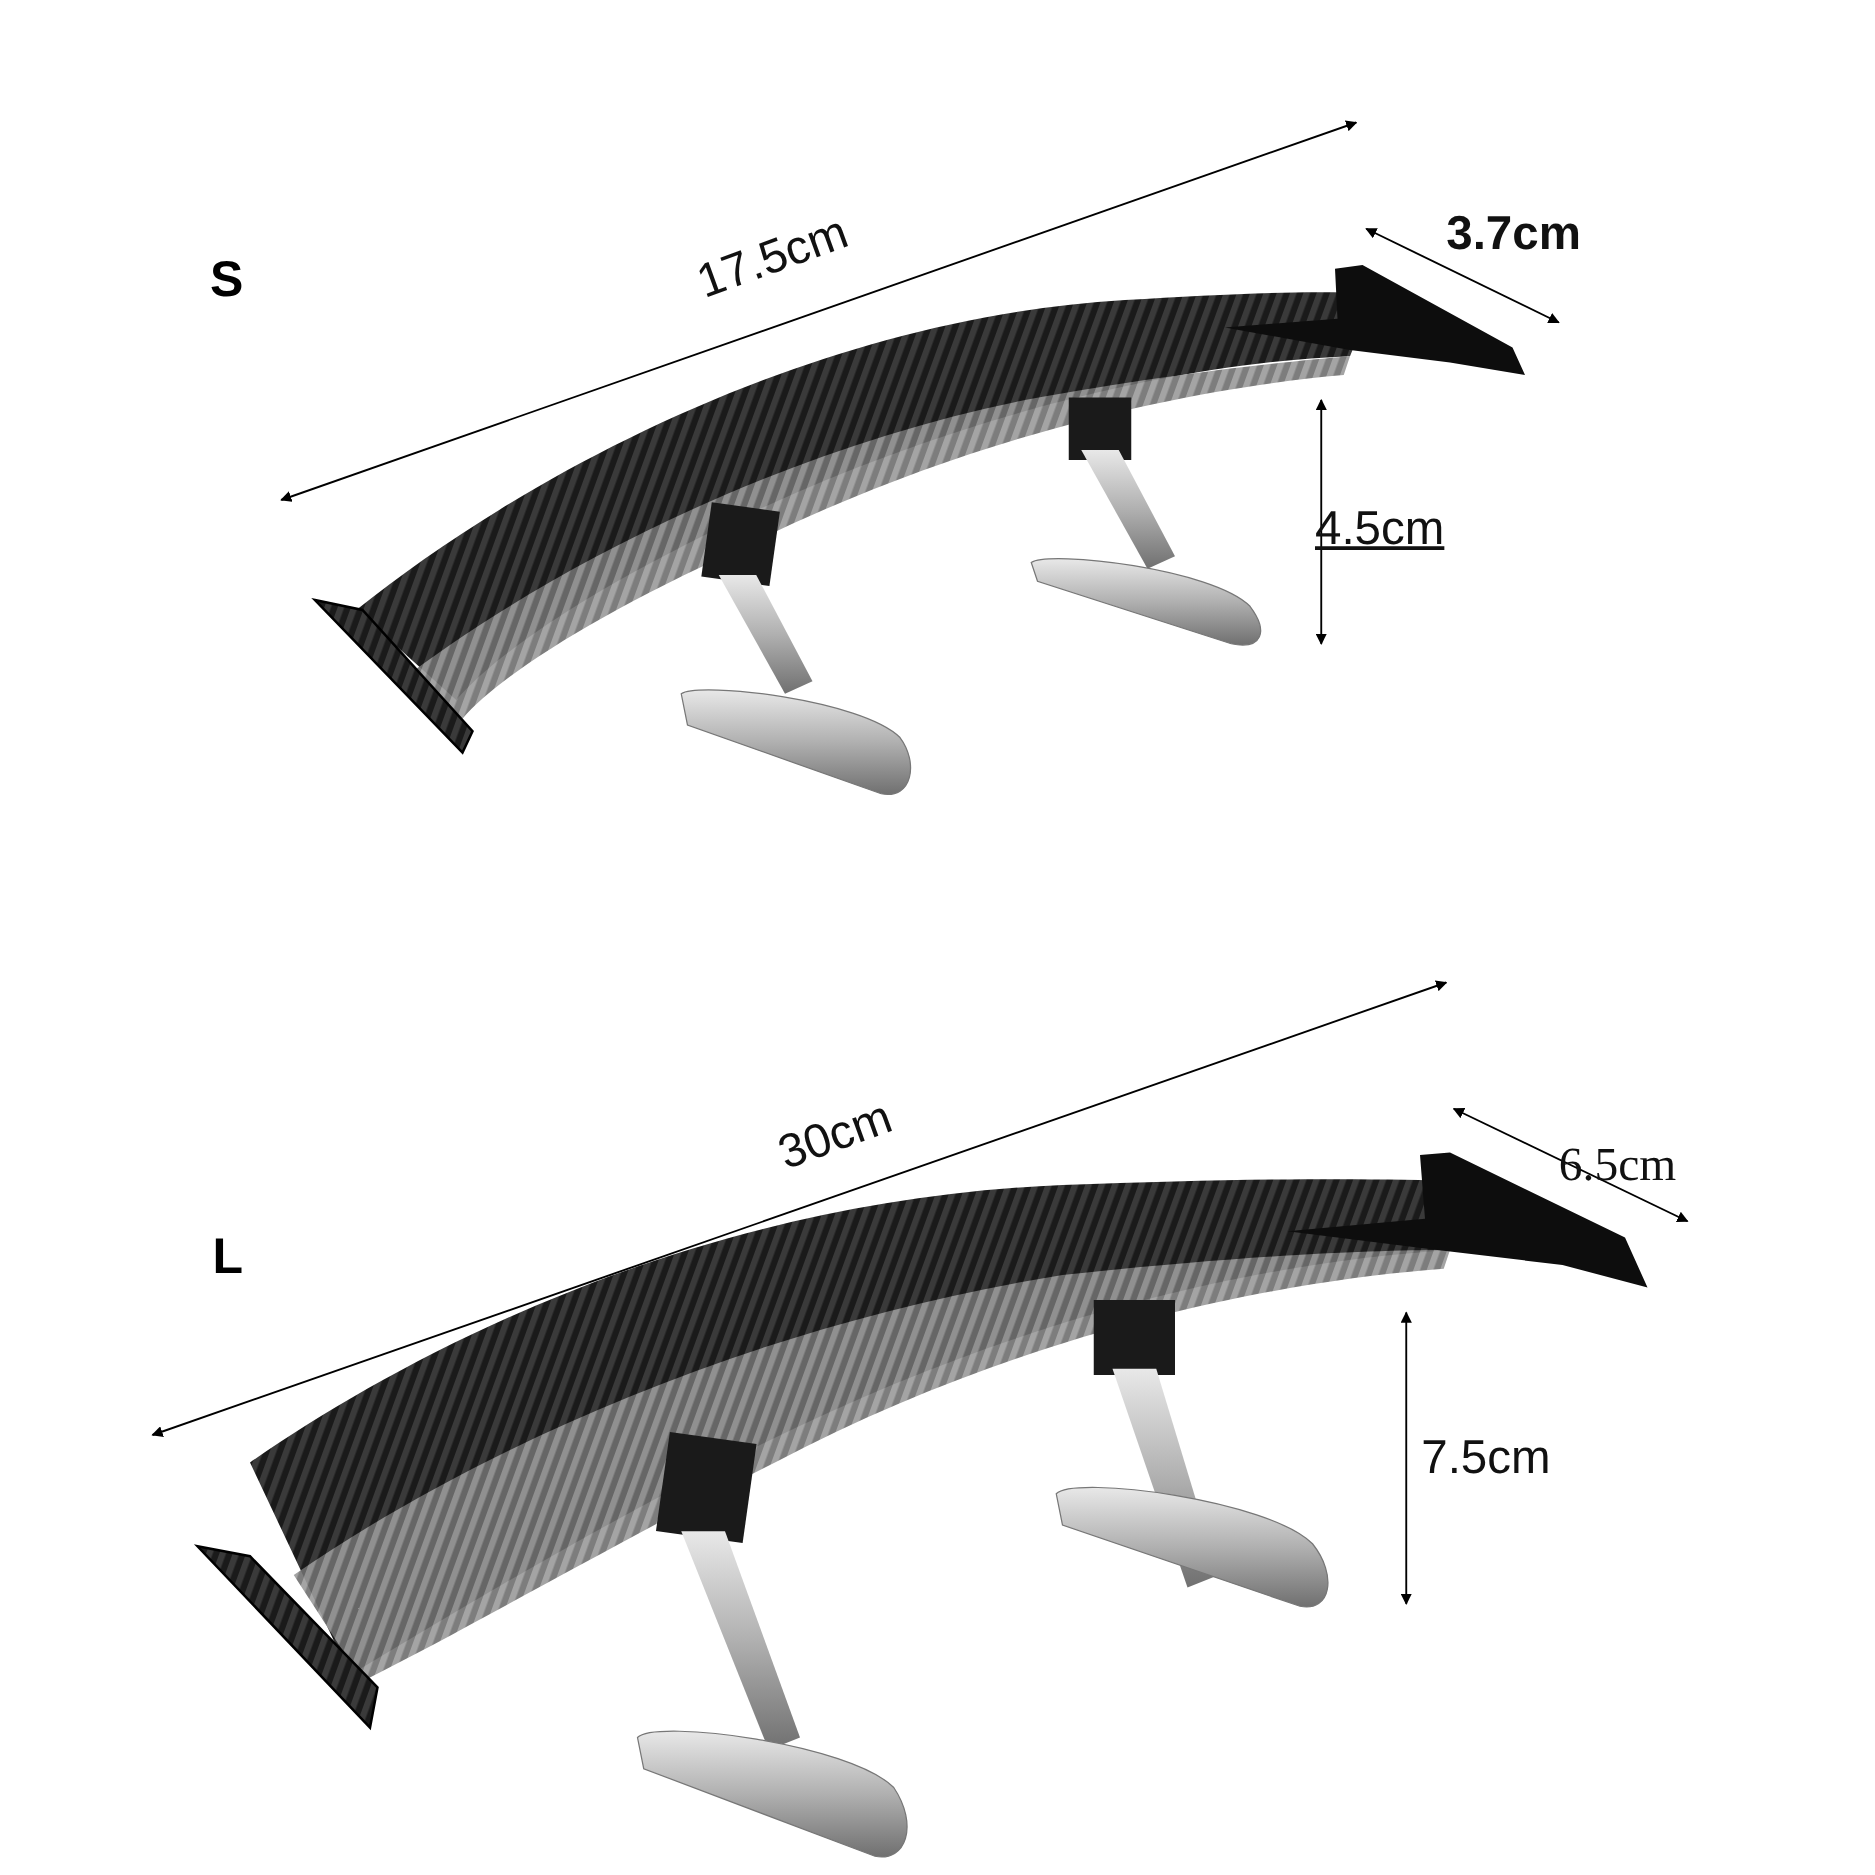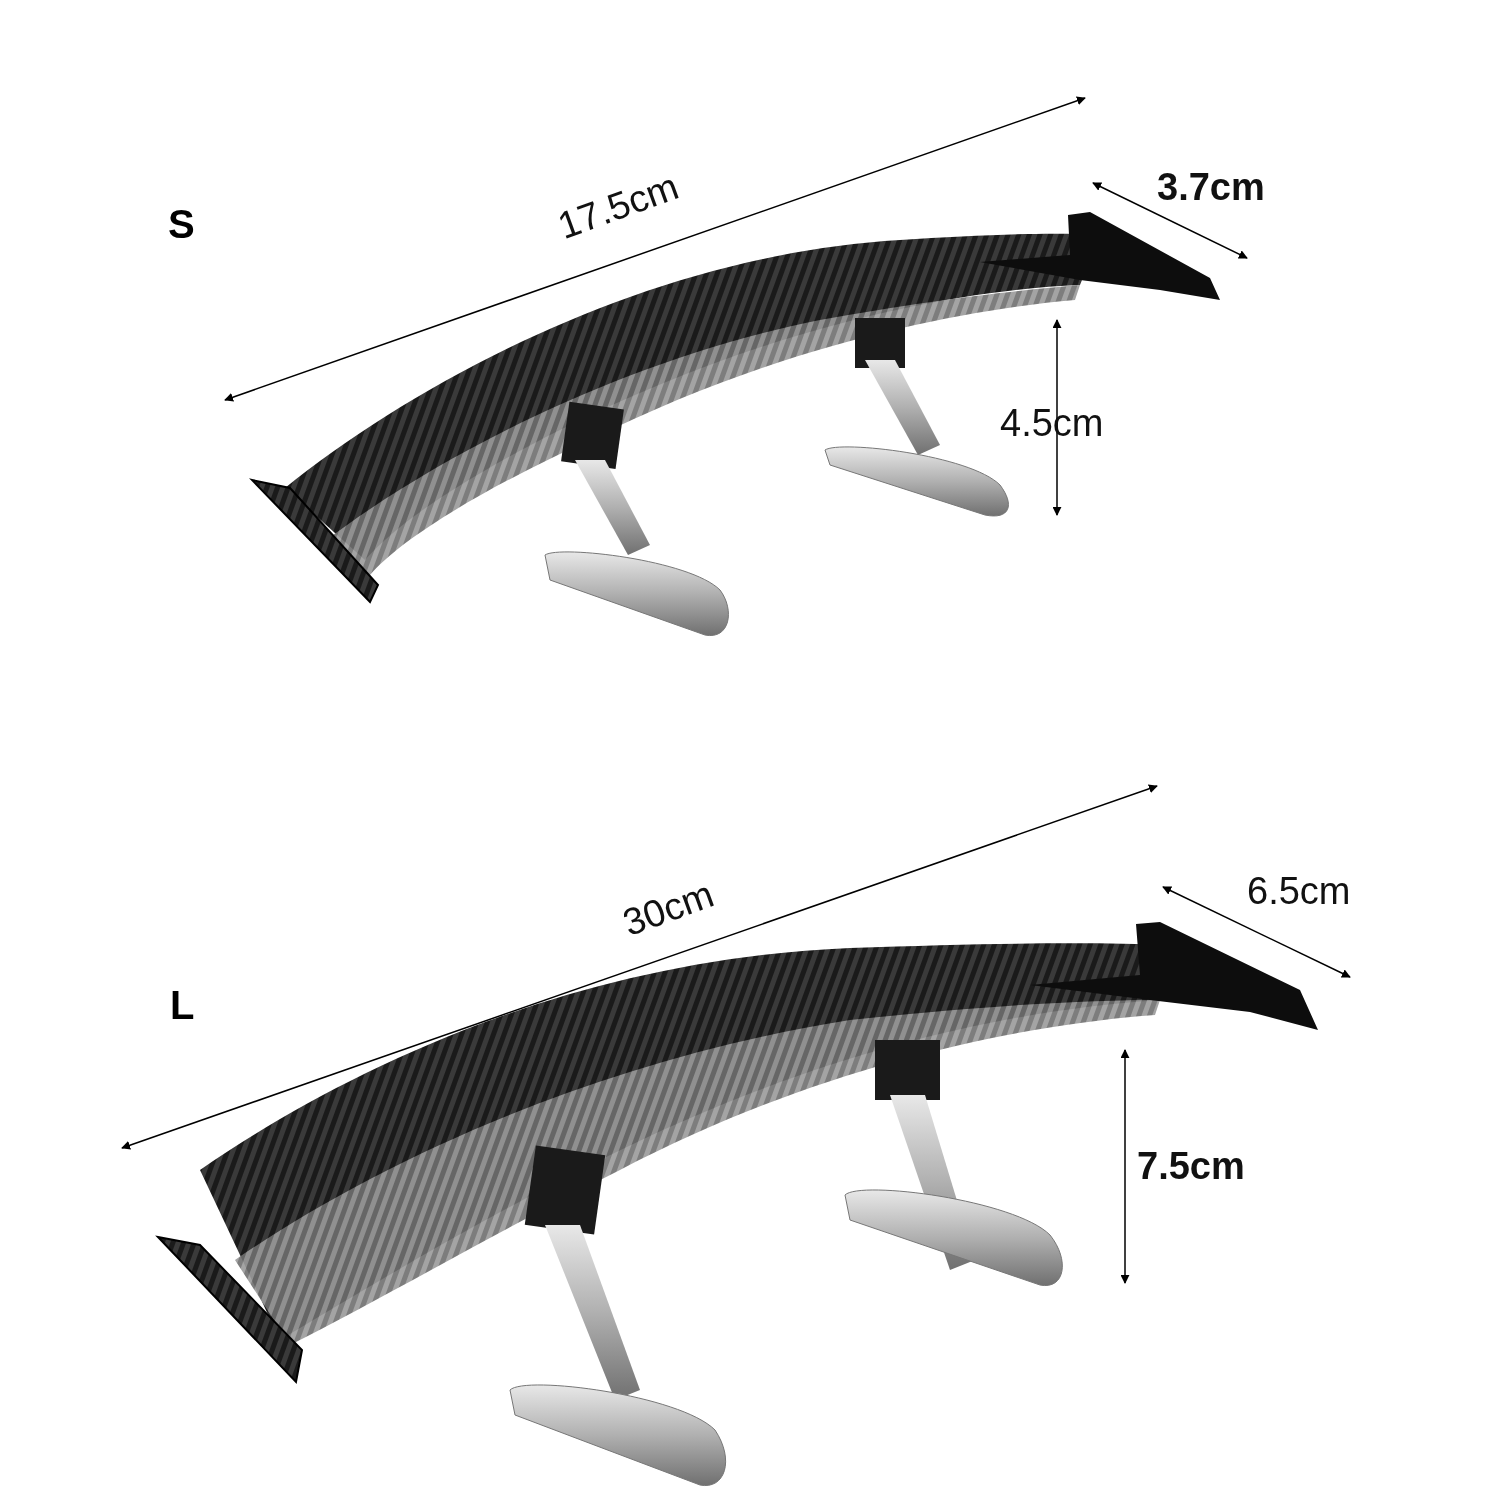--- a/index.html
+++ b/index.html
@@ -78,17 +78,17 @@
       <path d="M845,1195 C860,1180 1015,1200 1050,1235 C1070,1260 1065,1290 1040,1285 L850,1220 Z" fill="url(#chrome)" stroke="#777" stroke-width="1"></path>
     </g>
   </g>
 </svg>
 
 <div class="size-label" style="left:168px; top:202px;">S</div>
 <div class="size-label" style="left:170px; top:983px;">L</div>
 
 <div class="dim-text rot" style="left:567px; top:205px; transform: rotate(-20deg);">17.5cm</div>
 <div class="dim-text" style="left:1157px; top:166px;font-weight:bold;">3.7cm</div>
-<div class="dim-text" style="left:1000px; top:402px;">4.5cm</div>
+<div class="dim-text" style="left:1052px; top:402px;text-decoration:underline;">4.5cm</div>
 
 <div class="dim-text rot" style="left:632px; top:902px; transform: rotate(-20deg);">30cm</div>
-<div class="dim-text" style="left:1247px; top:870px;">6.5cm</div>
-<div class="dim-text" style="left:1137px; top:1145px;font-weight:bold;">7.5cm</div>
+<div class="dim-text" style="left:1247px; top:910px;font-family:Liberation Serif, serif;">6.5cm</div>
+<div class="dim-text" style="left:1137px; top:1145px;">7.5cm</div>
 
 </body></html>

